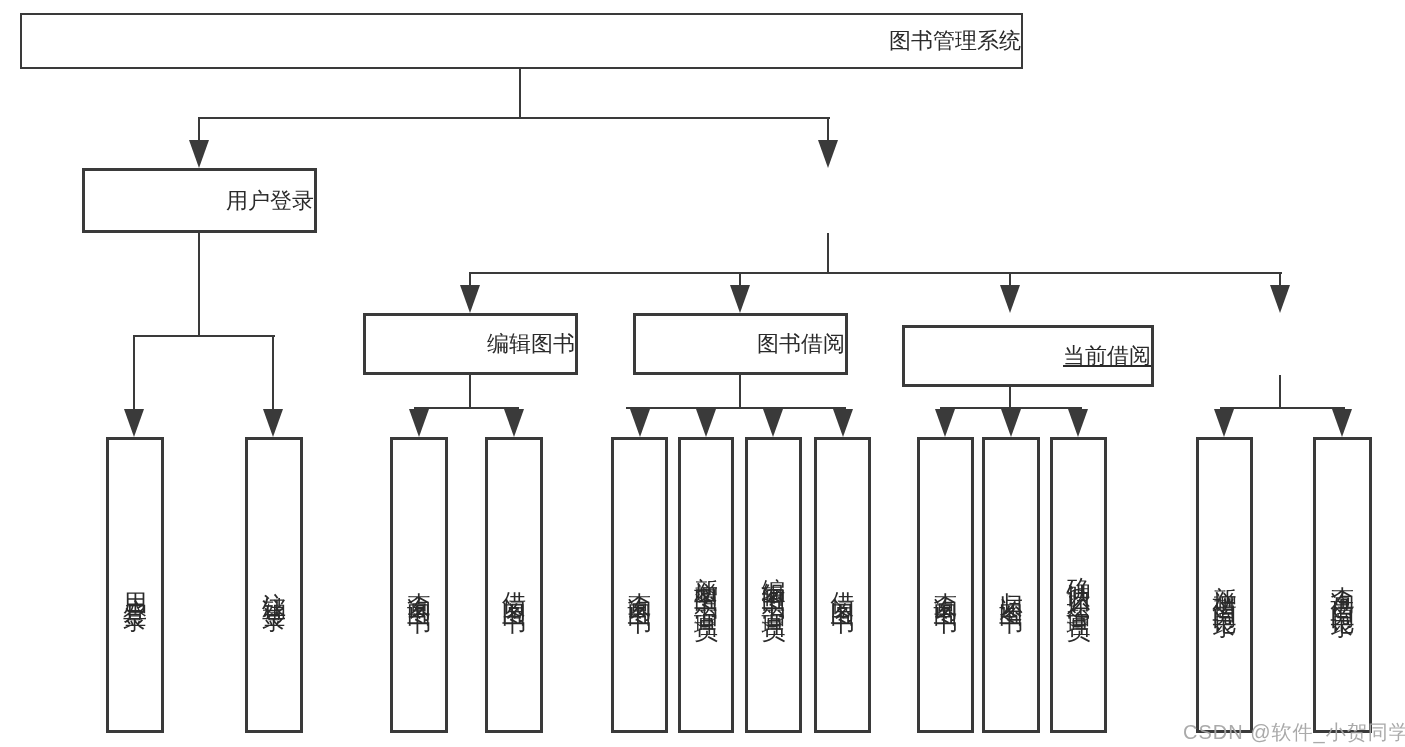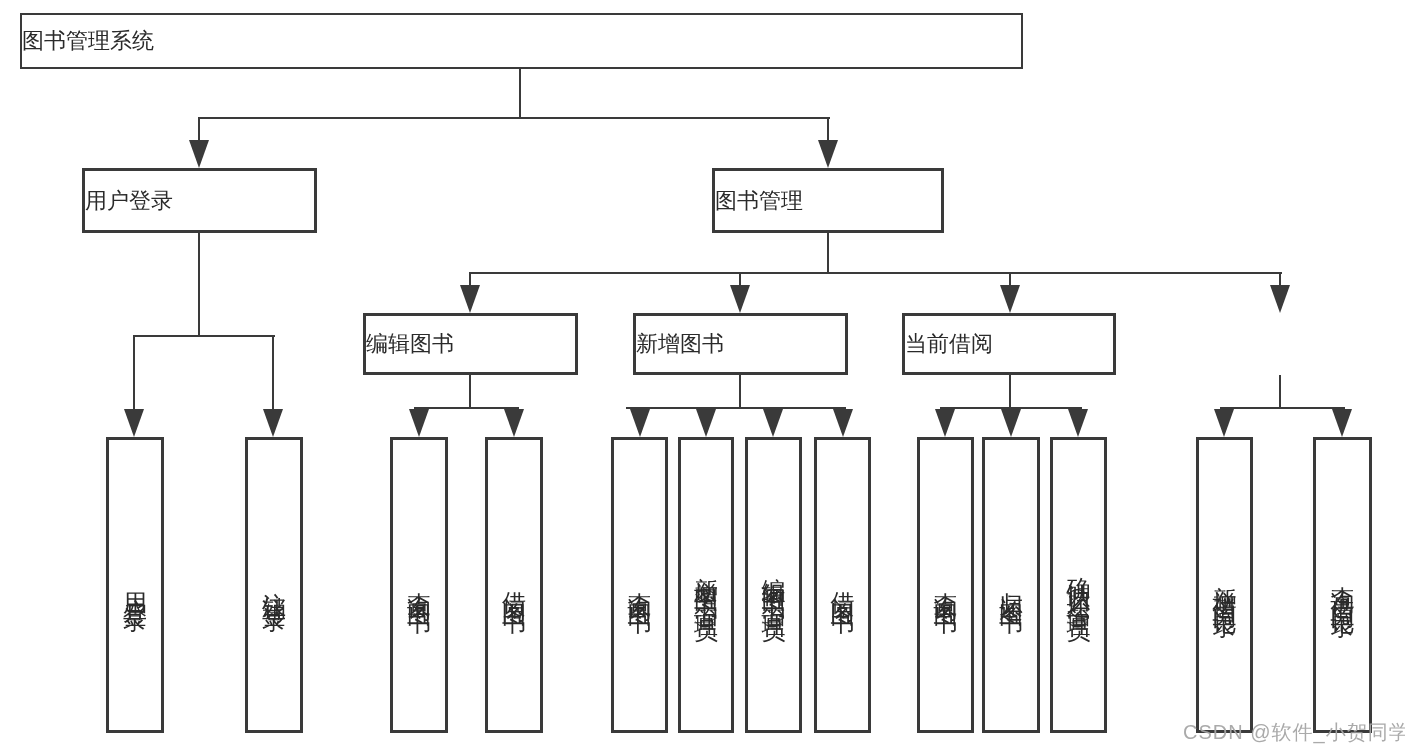--- a/index.html
+++ b/index.html
@@ -8,21 +8,21 @@
     width:1405px;height:747px;
     background:#ffffff;
     font-family:"Liberation Sans","DejaVu Sans",sans-serif;
     overflow:hidden;
   }
   .node{
     position:absolute;
     box-sizing:border-box;
     background:#ffffff;
     border:3px solid #3a3a3a;
-    display:flex;align-items:center;justify-content:flex-start;
+    display:flex;align-items:center;justify-content:flex-end;
     color:#2a2a2a;
     font-size:22px;
     z-index:2;
   }
   .node.root{border-width:2px;}
   .vnode{
     position:absolute;
     box-sizing:border-box;
     background:#ffffff;
     border:3px solid #3a3a3a;
@@ -114,31 +114,28 @@
   <div class="arr" style="left:1214px;top:409px;"></div>
   <div class="arr" style="left:1332px;top:409px;"></div>
 
   <div class="node root" style="left:20px;top:13px;width:1003px;height:56px;">
     <span>图书管理系统</span>
   </div>
 
   <div class="node" style="left:82px;top:168px;width:235px;height:65px;">
     <span>用户登录</span>
   </div>
-  <div class="node" style="left:712px;top:168px;width:232px;height:65px;">
-    <span>图书管理</span>
-  </div>
 
   <div class="node" style="left:363px;top:313px;width:215px;height:62px;">
     <span>编辑图书</span>
   </div>
   <div class="node" style="left:633px;top:313px;width:215px;height:62px;">
-    <span>新增图书</span>
+    <span>图书借阅</span>
   </div>
-  <div class="node" style="left:902px;top:313px;width:214px;height:62px;">
+  <div class="node" style="left:902px;top:325px;width:252px;height:62px;text-decoration:underline;">
     <span>当前借阅</span>
   </div>
 
   <div class="vnode" style="left:106px;top:437px;width:58px;height:296px;">
     <span>用户登录</span>
   </div>
   <div class="vnode" style="left:245px;top:437px;width:58px;height:296px;">
     <span>注销登录</span>
   </div>
 

